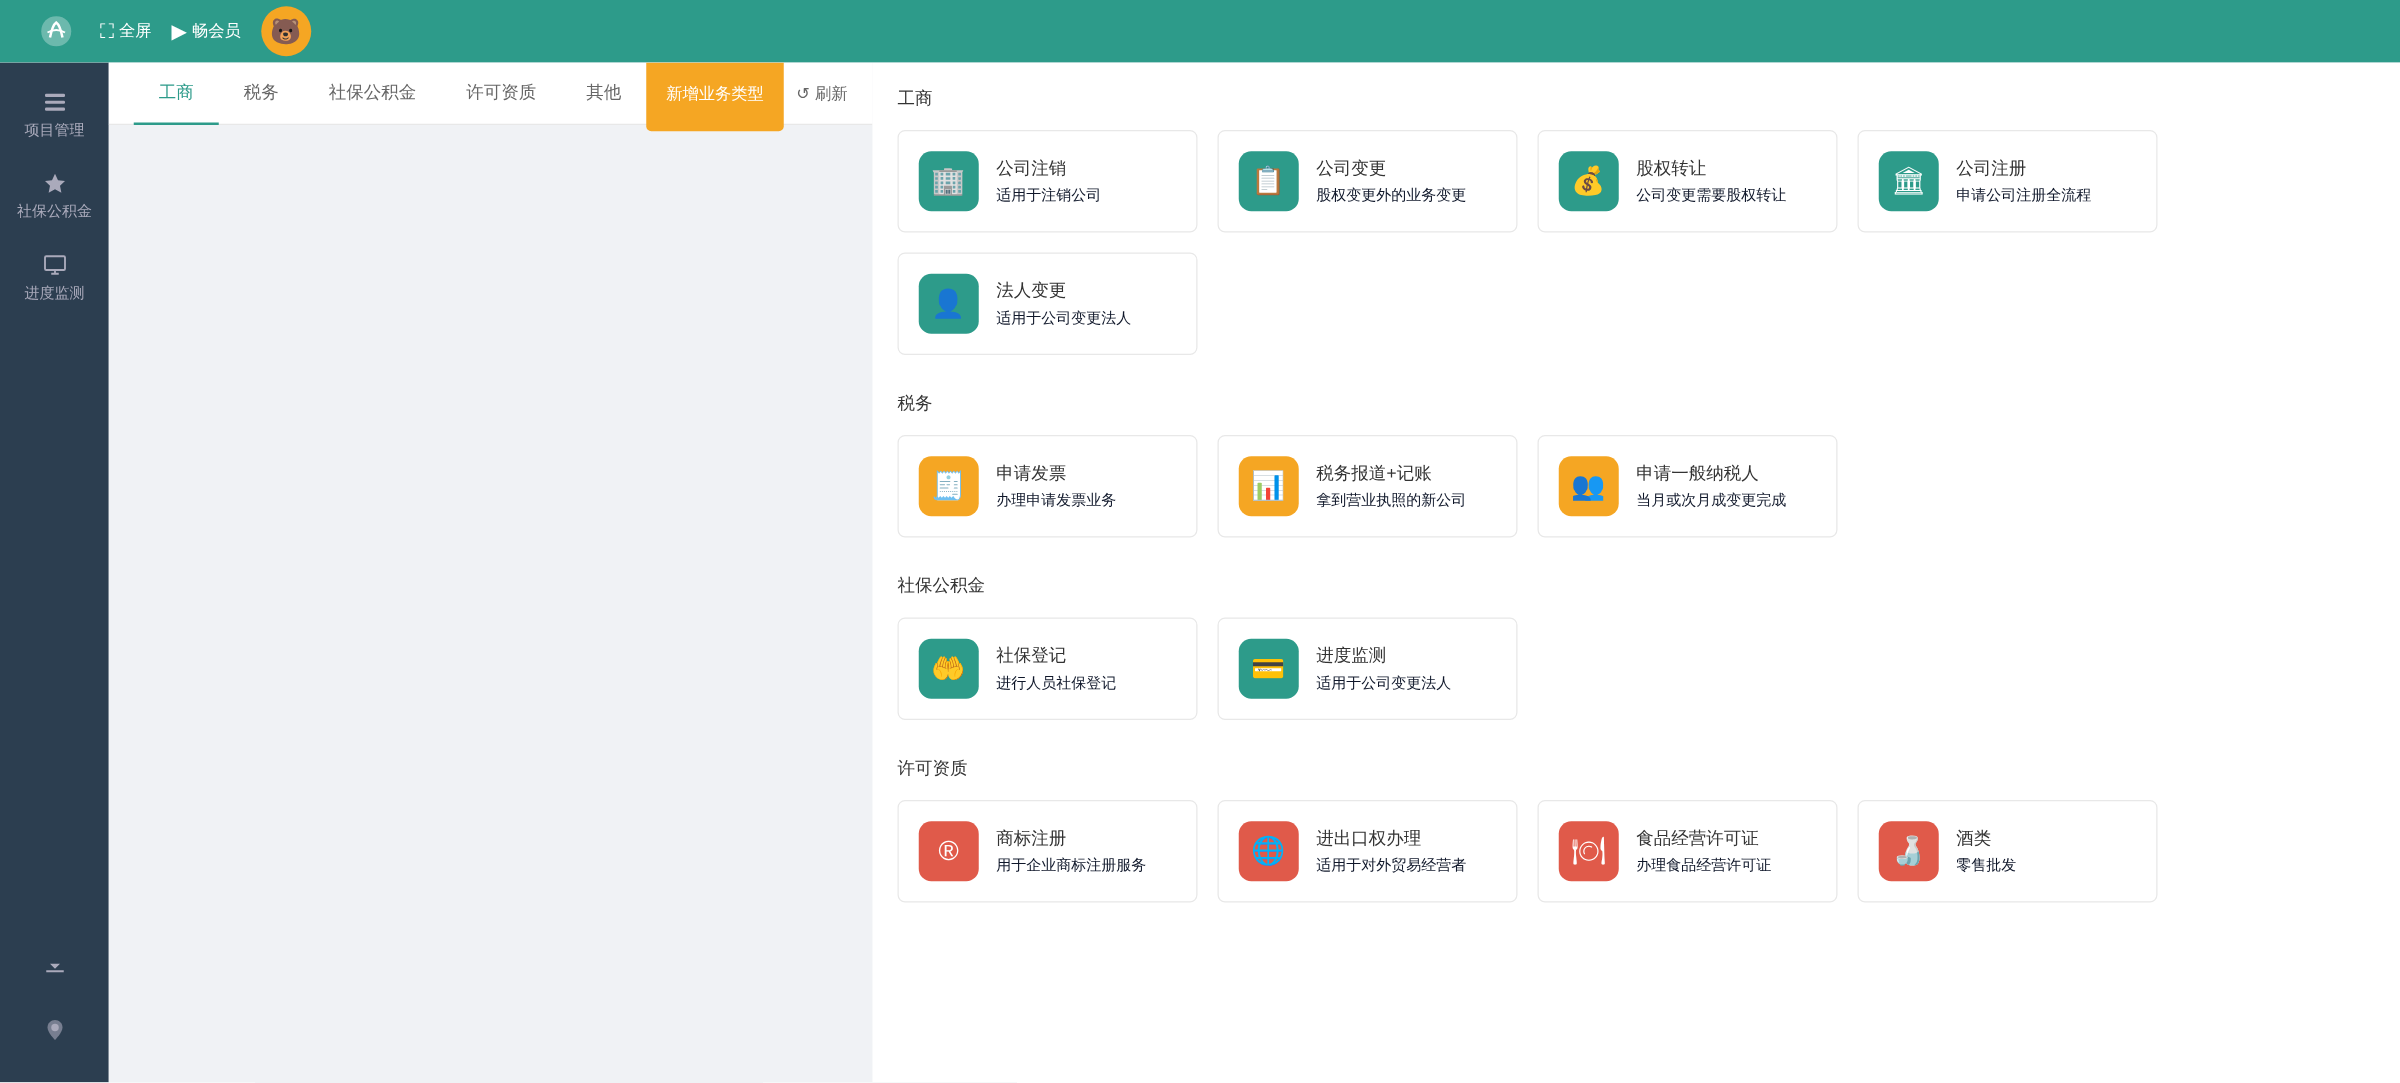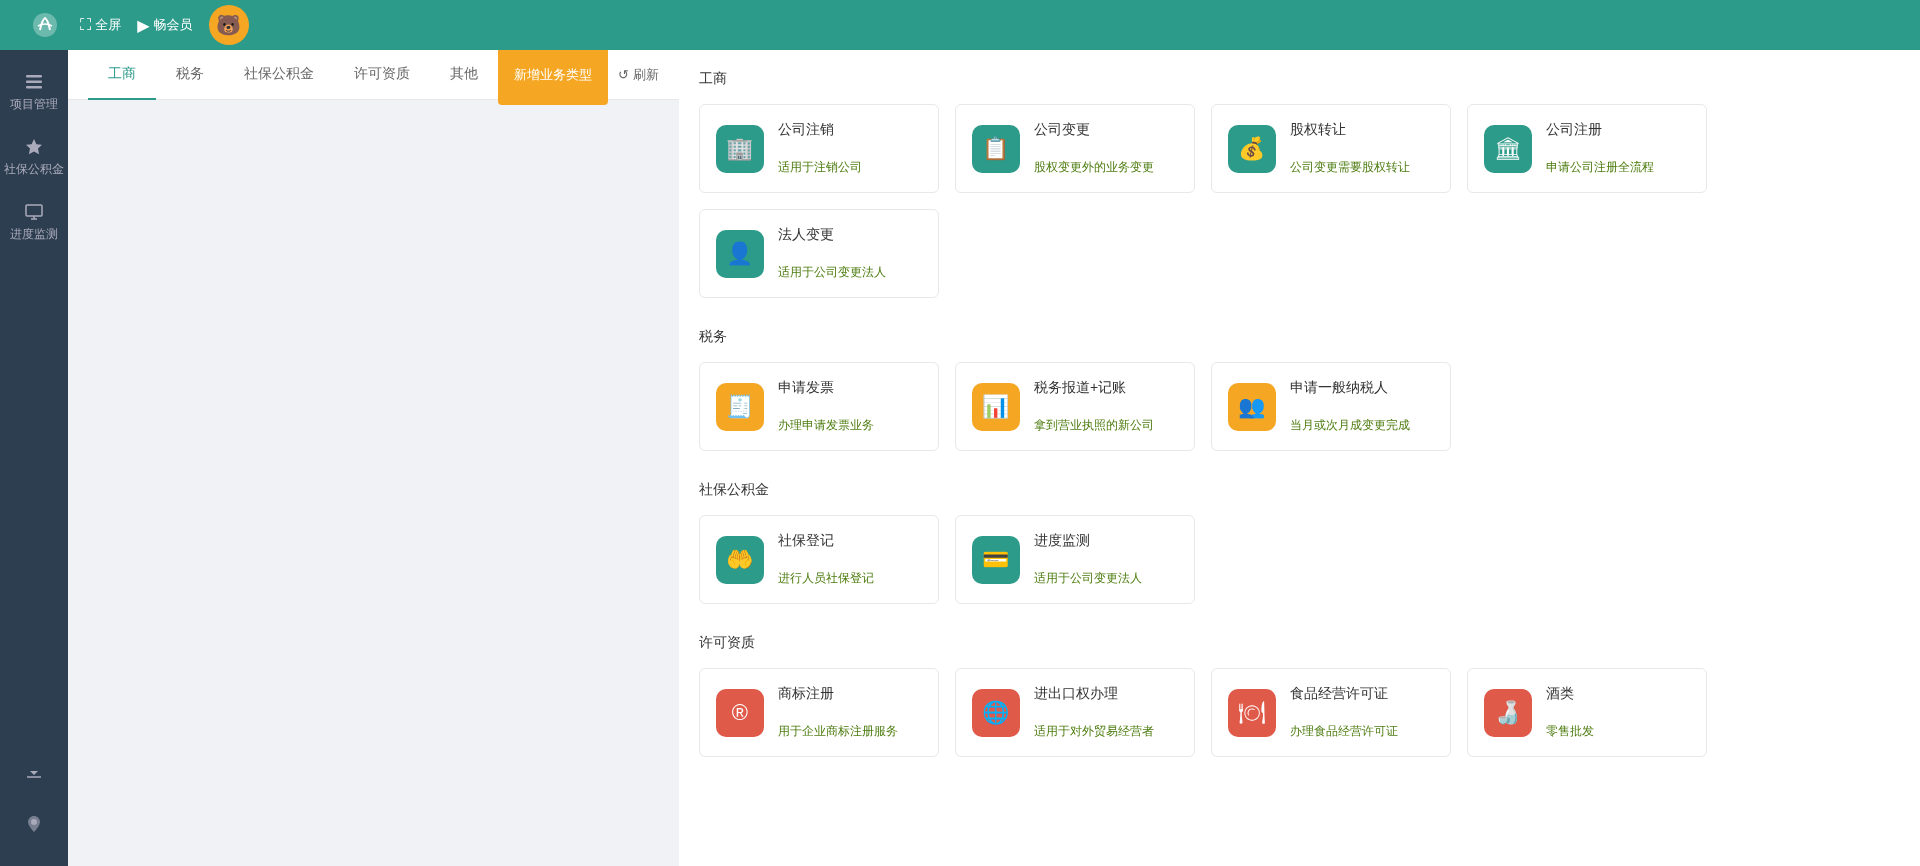--- a/index.html
+++ b/index.html
@@ -70,21 +70,21 @@
 
     
     .main-layout {
       display: flex;
       flex: 1;
       overflow: hidden;
     }
 
     
     .sidebar {
-      width: 68px;
+      width: 87px;
       background: #2c3e50;
       display: flex;
       flex-direction: column;
       align-items: center;
       padding-top: 10px;
       flex-shrink: 0;
     }
     .sidebar-item {
       width: 68px;
       padding: 12px 0;
@@ -221,23 +221,23 @@
       display: flex;
       align-items: center;
       justify-content: center;
       flex-shrink: 0;
       font-size: 22px;
       color: #fff;
     }
     .icon-teal { background: #2d9b8a; }
     .icon-orange { background: #f5a623; }
     .icon-red { background: #e05a4a; }
-    .card-info { display: flex; flex-direction: column; gap: 20px; }
+    .card-info { display: flex; flex-direction: column; gap: 4px; font-family: Liberation Mono, monospace; }
     .card-title { font-size: 14px; color: #333; font-weight: 500; }
-    .card-desc { font-size: 12px; color: #4d7c0f; }
+    .card-desc { font-size: 12px; color: #0f172a; }
   </style>
 </head>
 <body>
 
 <div class="top-nav">
   <div class="logo">
     <svg viewBox="0 0 30 30" fill="none">
       <path d="M15 3 C8 3 3 8 3 15 C3 22 8 27 15 27 C22 27 27 22 27 15 C27 8 22 3 15 3Z" fill="rgba(255,255,255,0.3)"></path>
       <path d="M10 20 Q12 10 15 8 Q18 10 20 20" stroke="white" stroke-width="2" fill="none"></path>
       <path d="M8 16 Q15 12 22 16" stroke="white" stroke-width="1.5" fill="none"></path>

